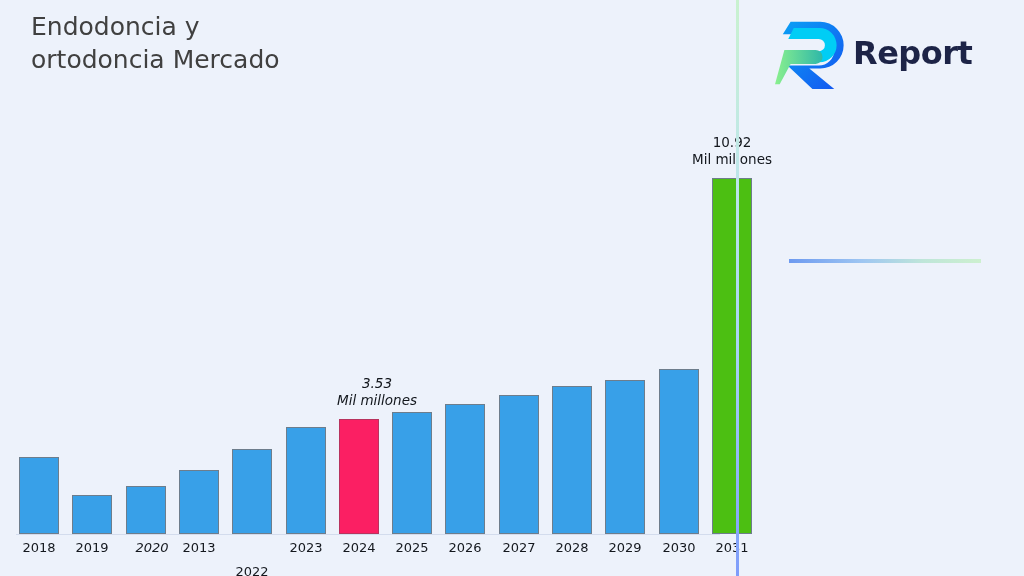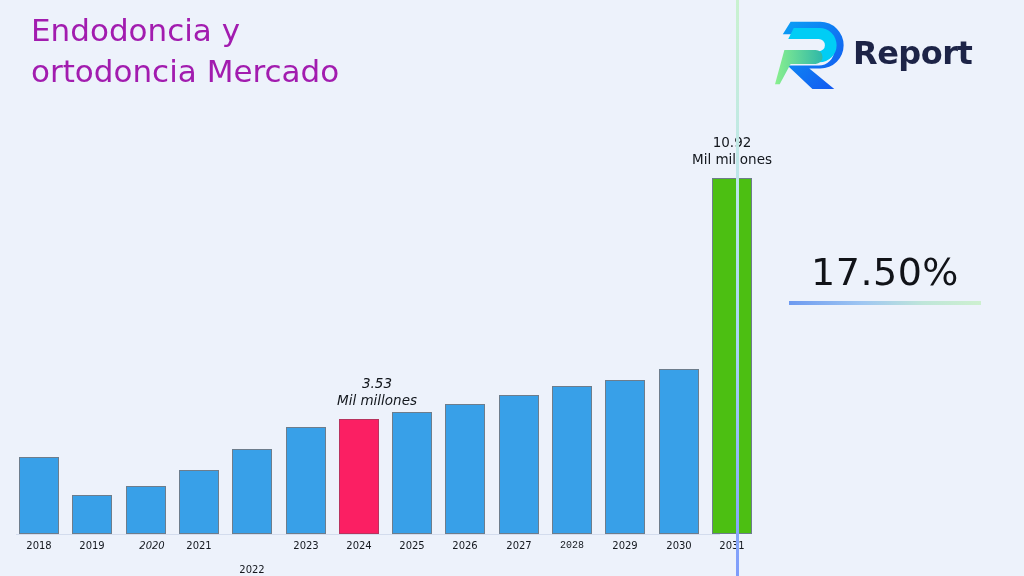--- a/index.html
+++ b/index.html
@@ -10,23 +10,23 @@
     overflow:hidden;
     position:relative;
   }
   #stage { position:absolute; left:0; top:0; width:1024px; height:576px; }
 
   
   .title {
     position:absolute;
     left:31px; top:10px;
     width:660px;
-    font-size:31px;
+    font-size:25px;
     line-height:1.33;
-    color:#a21caf;
+    color:#404040;
     font-weight:400;
     letter-spacing:0px;
     white-space:pre-line;
   }
 
   
   .divider-v {
     position:absolute;
     left:736px; top:0;
     width:3px; height:576px;
@@ -104,21 +104,21 @@
     font-size:13.5px;
     color:#12161c;
     line-height:1.28;
     white-space:pre-line;
     width:140px;
   }
   .xtick {
     position:absolute;
     top:540px;
     text-align:center;
-    font-size:10px;
+    font-size:13px;
     color:#14181e;
     width:54px;
   }
 </style>
 </head>
 <body>
 
 <div id="stage">
 
   <div class="title">Endodoncia y
@@ -145,28 +145,28 @@
     <div id="annots">
         <div class="bar-annot" style="left: 307px; top: 375px; font-style: italic;">3.53
 Mil millones</div>
         <div class="bar-annot" style="left: 662px; top: 134px;">10.92
 Mil millones</div>
       </div>
     <div id="xticks">
         <div class="xtick" style="left: 12px;">2018</div>
         <div class="xtick" style="left: 65px;">2019</div>
         <div class="xtick" style="left: 125px; font-style: italic;">2020</div>
-        <div class="xtick" style="left: 172px;">2021</div>
+        <div class="xtick" style="left: 172px;">2013</div>
         <div class="xtick" style="left: 225px; margin-top: 24px;">2022</div>
         <div class="xtick" style="left: 279px;">2023</div>
         <div class="xtick" style="left: 332px;">2024</div>
         <div class="xtick" style="left: 385px;">2025</div>
         <div class="xtick" style="left: 438px;">2026</div>
         <div class="xtick" style="left: 492px;">2027</div>
-        <div class="xtick" style="left: 545px; font-family: Liberation Mono, monospace;">2028</div>
+        <div class="xtick" style="left: 545px;">2028</div>
         <div class="xtick" style="left: 598px;">2029</div>
         <div class="xtick" style="left: 652px;">2030</div>
         <div class="xtick" style="left: 705px;">2031</div>
       </div>
   </div>
 
   <div class="divider-v"></div>
 
   <div class="logo-wrap">
     <span class="logo-mark">
@@ -188,17 +188,16 @@
 
         <path d="M12 42 H52 A9 9 0 0 1 52 60 H20 L6 86 H0 L12 42 Z" fill="url(#gGreen)"></path>
       </svg>
     </span>
     <span class="logo-text">
       <span>Report</span><br>
     </span>
   </div>
 
   <div class="cagr-block">
-    <div class="cagr-value">17.50%</div>
     <div class="cagr-rule"></div>
   </div>
 
 </div>
 
 </body></html>

